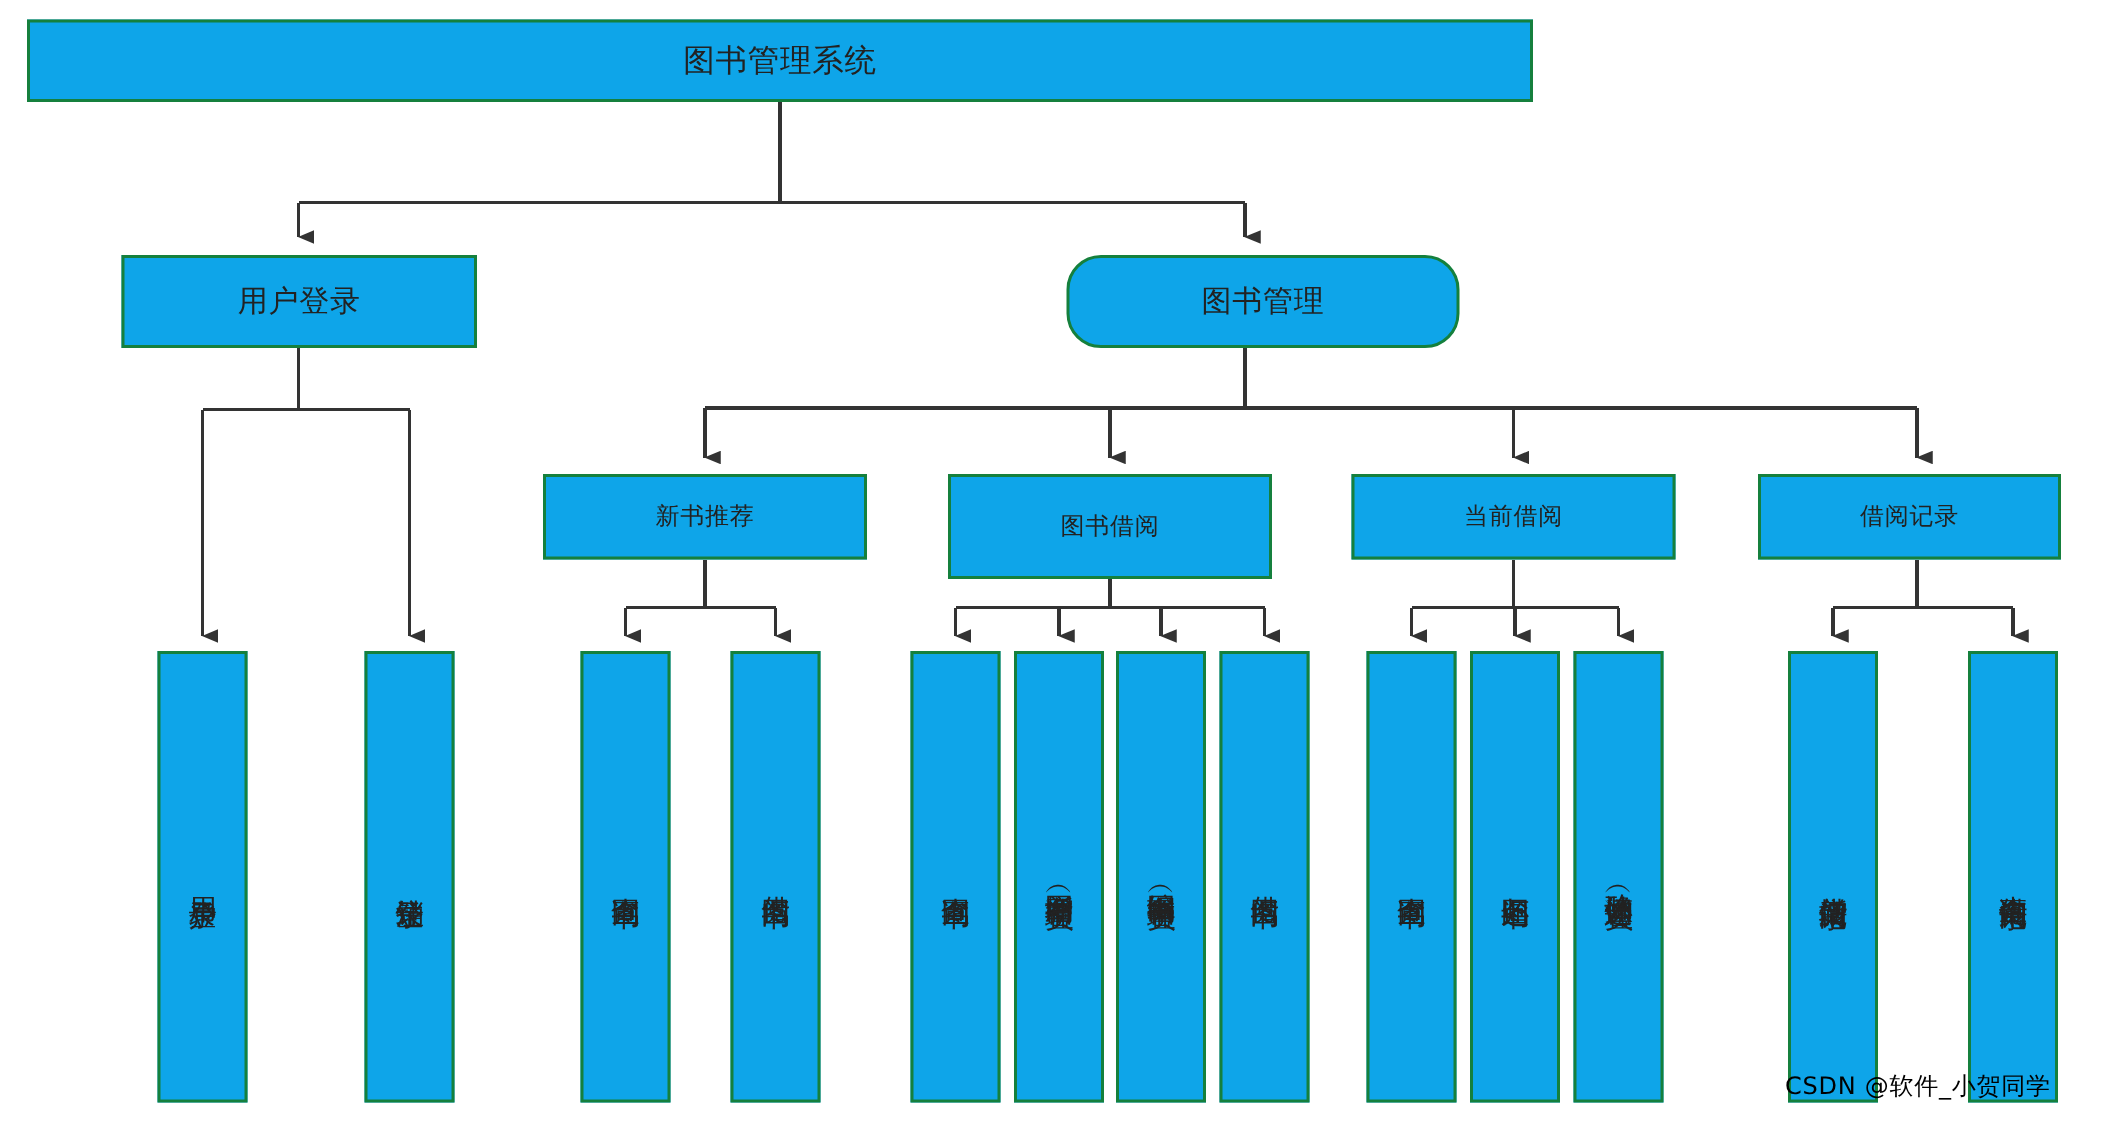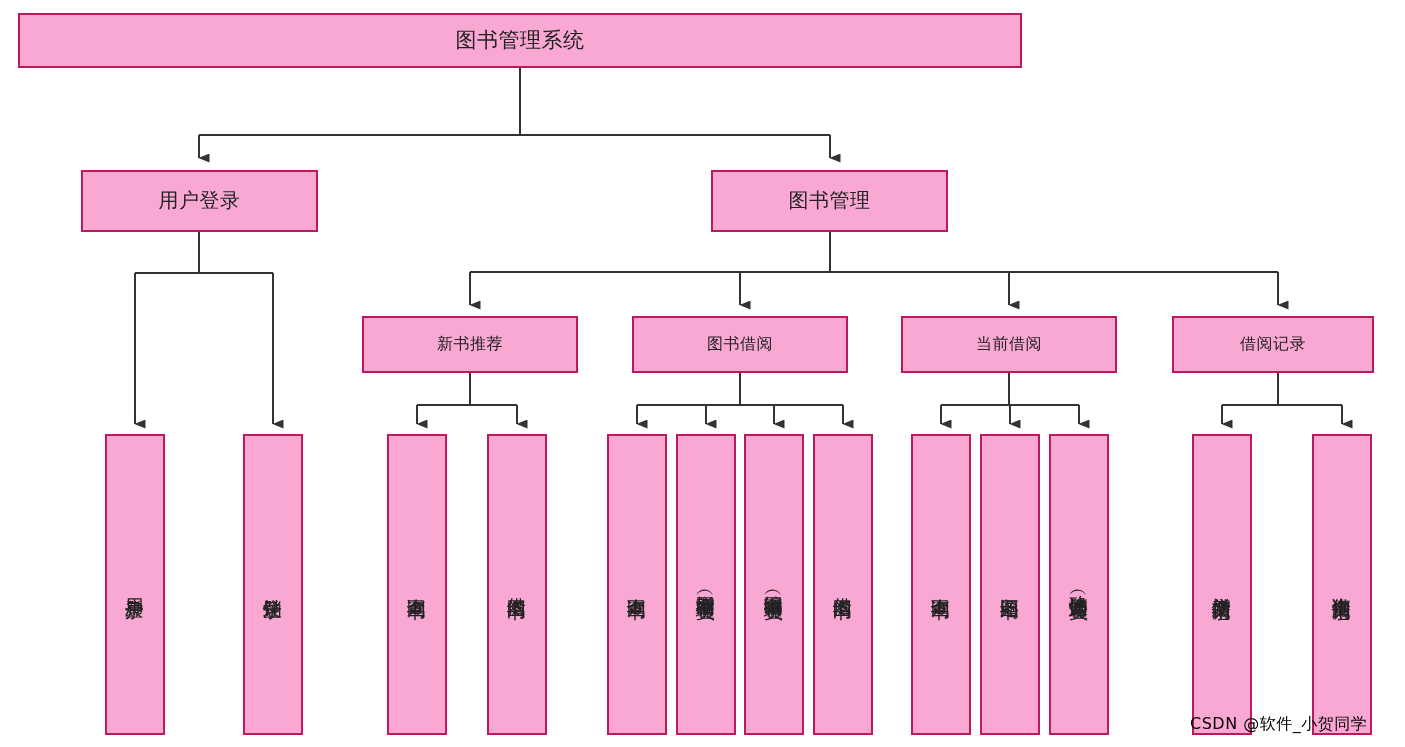--- a/index.html
+++ b/index.html
@@ -23,22 +23,22 @@
     position: absolute;
     left: 0;
     top: 0;
     width: 1405px;
     height: 747px;
     pointer-events: none;
   }
   .node {
     position: absolute;
     box-sizing: border-box;
-    border: 2px solid #be185d;
-    background: #f9a8d4;
+    border: 2px solid #15803d;
+    background: #0ea5e9;
     display: flex;
     align-items: center;
     justify-content: center;
     color: #222222;
     text-align: center;
   }
   .node.horizontal {
     writing-mode: horizontal-tb;
   }
   .node.vertical {
@@ -120,28 +120,28 @@
     </g>
   </svg>
 
   <div class="node root horizontal" style="left:18px; top:13px; width:1004px; height:55px;">
     <span class="node-label">图书管理系统</span>
   </div>
 
   <div class="node level2 horizontal" style="left:81px; top:170px; width:237px; height:62px;">
     <span class="node-label">用户登录</span>
   </div>
-  <div class="node level2 horizontal" style="left:711px; top:170px; width:237px; height:62px;">
+  <div class="node level2 horizontal" style="left:711px; top:170px; width:262px; height:62px;border-radius:23px;">
     <span class="node-label">图书管理</span>
   </div>
 
   <div class="node level3 horizontal" style="left:362px; top:316px; width:216px; height:57px;">
     <span class="node-label">新书推荐</span>
   </div>
-  <div class="node level3 horizontal" style="left:632px; top:316px; width:216px; height:57px;">
+  <div class="node level3 horizontal" style="left:632px; top:316px; width:216px; height:70px;">
     <span class="node-label">图书借阅</span>
   </div>
   <div class="node level3 horizontal" style="left:901px; top:316px; width:216px; height:57px;text-align:right;">
     <span class="node-label">当前借阅</span>
   </div>
   <div class="node level3 horizontal" style="left:1172px; top:316px; width:202px; height:57px;">
     <span class="node-label">借阅记录</span>
   </div>
 
   <div class="node leaf vertical" style="left:105px; top:434px; width:60px; height:301px;">

